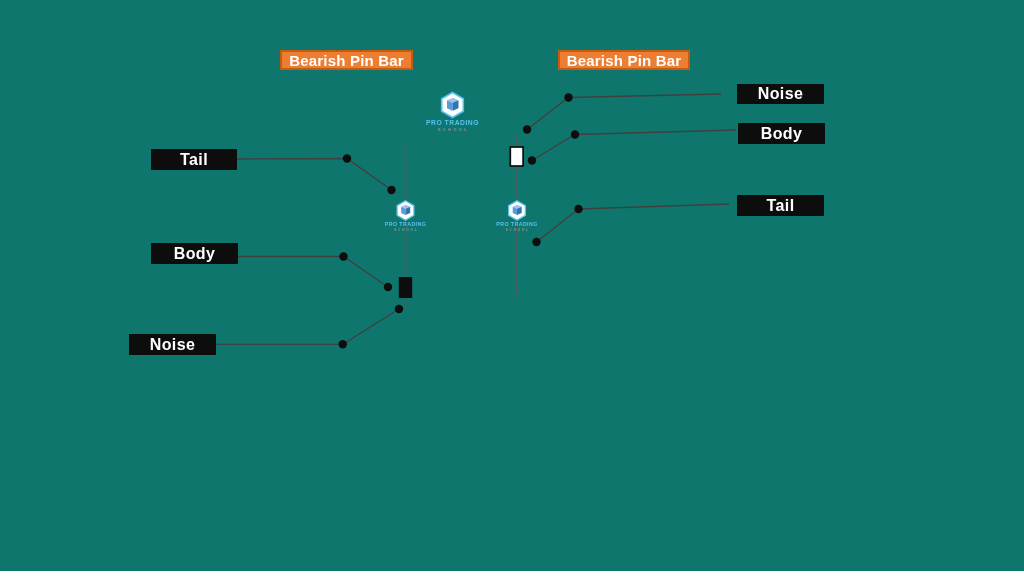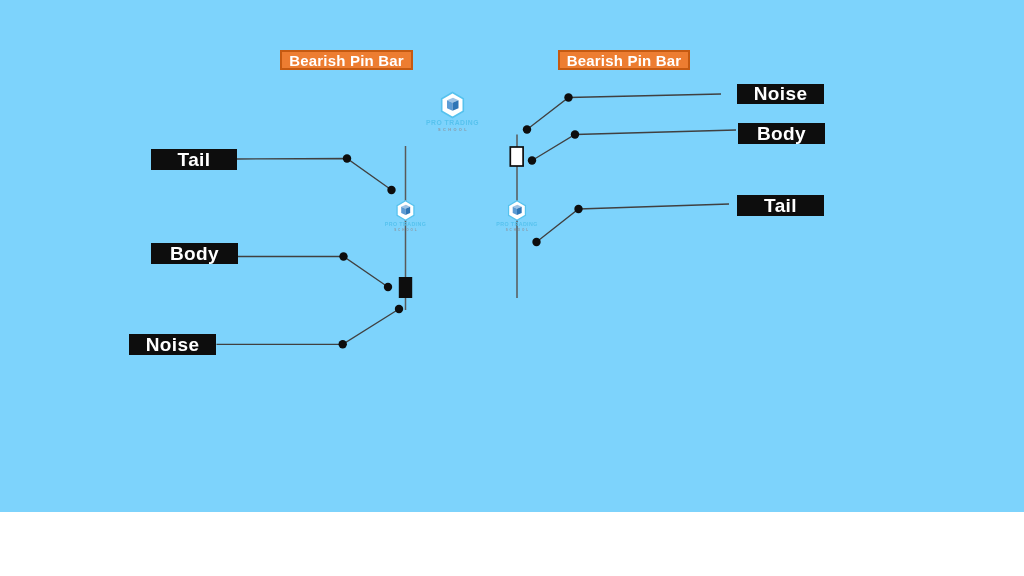--- a/index.html
+++ b/index.html
@@ -4,34 +4,34 @@
 <style>
   :root{
     --header-fill:#ED7D31; --header-border:#C55A11; --header-text:#FFFFFF;
     --label-fill:#0D0D0D; --label-text:#FFFFFF;
     --connector:#404040; --dot:#0D0D0D; --wick:#595959;
     --logo-blue:#56C2EE; --logo-cube-light:#9DC3E6; --logo-cube-mid:#5B9BD5;
     --logo-cube-dark:#2E75B6; --logo-sub:#8A98A5;
   }
   html,body{margin:0;padding:0;background:#fff;}
   .stage{
-    position:relative; width:1024px; height:512px; background:#7dd3fc;
+    position:relative; width:1024px; height:571px; background:#0f766e;
     overflow:hidden; font-family:"Liberation Sans", sans-serif;
   }
   .hdr{
     position:absolute; box-sizing:border-box;
     background:var(--header-fill); border:2px solid var(--header-border);
     color:var(--header-text); font-size:15px; font-weight:bold;
     display:flex; align-items:center; justify-content:center;
     letter-spacing:0.2px; white-space:nowrap;
   }
   .lbl{
     position:absolute; box-sizing:border-box;
     background:var(--label-fill); color:var(--label-text);
-    font-size:19px; font-weight:bold;
+    font-size:16px; font-weight:bold;
     display:flex; align-items:center; justify-content:center;
     letter-spacing:0.4px; white-space:nowrap;
   }
   svg.overlay{position:absolute; left:0; top:0;}
   .connector{stroke:var(--connector); stroke-width:1.3; fill:none;}
   .dot{fill:var(--dot);}
   .wick{stroke:var(--wick); stroke-width:1.5;}
   .body-filled{fill:var(--dot);}
   .body-hollow{fill:#ffffff; stroke:#0D0D0D; stroke-width:1.7;}
   .hex{fill:#ffffff; stroke:var(--logo-blue); stroke-width:1.6;}

